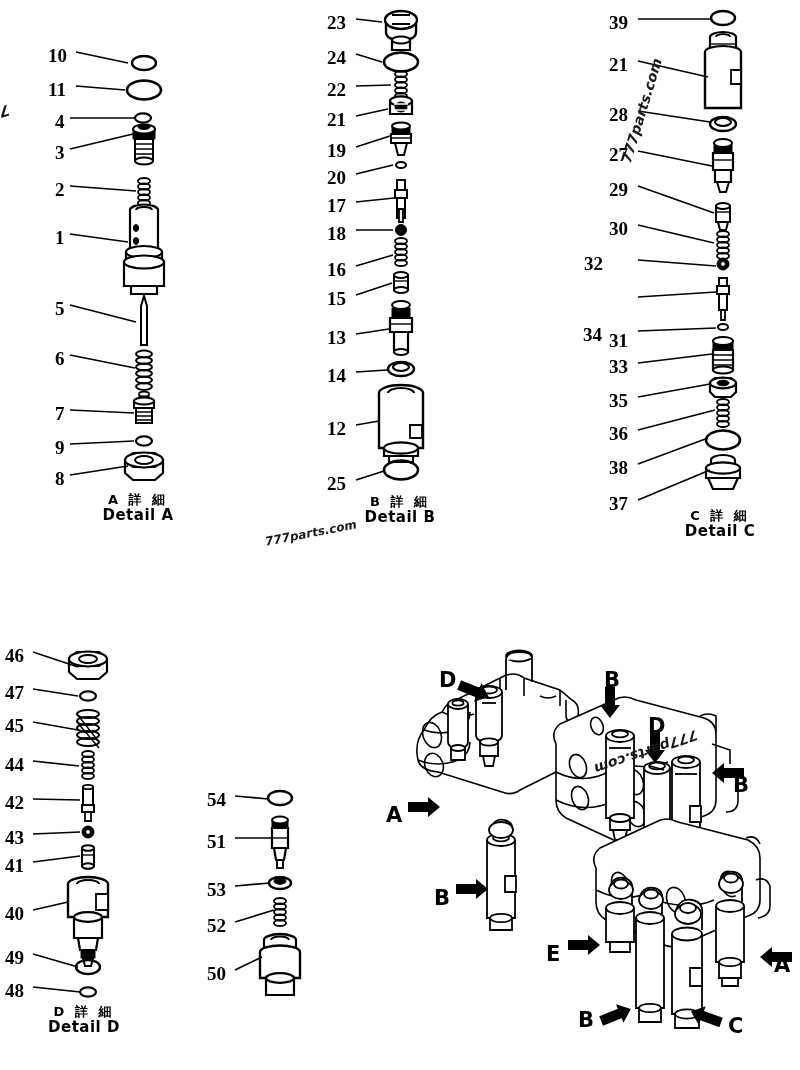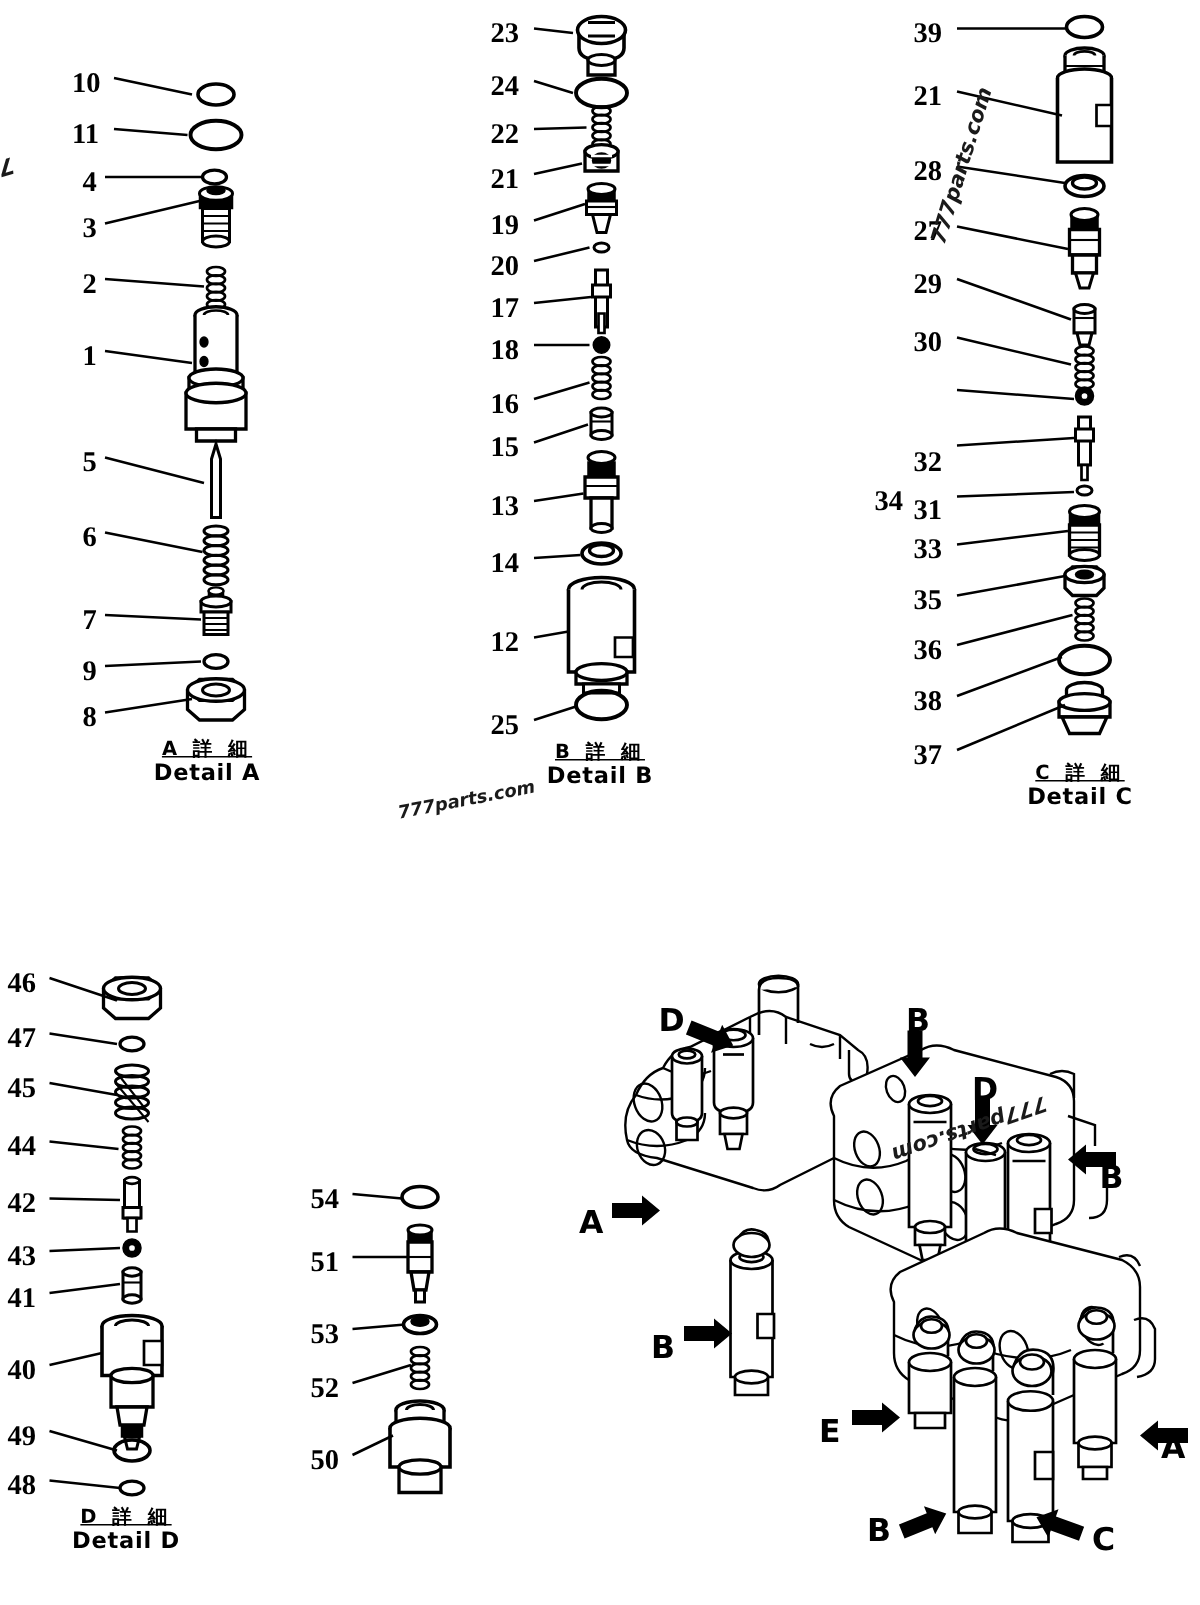--- a/index.html
+++ b/index.html
@@ -5,21 +5,21 @@
 <style>
   html,body{margin:0;padding:0;background:#fff;}
   body{width:800px;height:1070px;position:relative;overflow:hidden;
        font-family:"Liberation Serif",serif;color:#000;}
   .stage{position:absolute;left:0;top:0;width:800px;height:1070px;}
   svg.layer{position:absolute;left:0;top:0;width:800px;height:1070px;overflow:visible;}
   .lbl{position:absolute;font-family:"Liberation Serif",serif;font-weight:700;
        font-size:19px;line-height:19px;letter-spacing:0px;white-space:nowrap;}
   .cap{position:absolute;text-align:center;white-space:nowrap;}
   .cap .jp{font-family:"DejaVu Sans",sans-serif;font-weight:700;font-size:13px;
-           letter-spacing:3px;display:block;line-height:15px;text-decoration:underline;}
+           letter-spacing:3px;display:block;line-height:15px;}
   .cap .en{font-family:"DejaVu Sans",sans-serif;font-weight:700;font-size:15px;
            letter-spacing:0.5px;display:block;line-height:17px;}
   .wm{position:absolute;font-family:"DejaVu Sans",sans-serif;font-style:italic;
       font-weight:700;white-space:nowrap;color:#1a1a1a;}
   .arrowlbl{position:absolute;font-family:"DejaVu Sans",sans-serif;font-weight:700;
             font-size:21px;line-height:21px;white-space:nowrap;}
 </style>
 </head>
 <body>
 
@@ -614,21 +614,21 @@
       <div class="lbl" style="left: 327px; top: 328px;">13</div>
       <div class="lbl" style="left: 327px; top: 366px;">14</div>
       <div class="lbl" style="left: 327px; top: 419px;">12</div>
       <div class="lbl" style="left: 327px; top: 474px;">25</div>
       <div class="lbl" style="left: 609px; top: 13px;">39</div>
       <div class="lbl" style="left: 609px; top: 55px;">21</div>
       <div class="lbl" style="left: 609px; top: 105px;">28</div>
       <div class="lbl" style="left: 609px; top: 145px;">27</div>
       <div class="lbl" style="left: 609px; top: 180px;">29</div>
       <div class="lbl" style="left: 609px; top: 219px;">30</div>
-      <div class="lbl" style="left: 609px; top: 254px; margin-top: 45px;">32</div>
+      <div class="lbl" style="left: 584px; top: 254px;">32</div>
       <div class="lbl" style="left: 609px; top: 291px; margin-top: 40px;">31</div>
       <div class="lbl" style="left: 583px; top: 325px;">34</div>
       <div class="lbl" style="left: 609px; top: 357px;">33</div>
       <div class="lbl" style="left: 609px; top: 391px;">35</div>
       <div class="lbl" style="left: 609px; top: 424px;">36</div>
       <div class="lbl" style="left: 609px; top: 458px;">38</div>
       <div class="lbl" style="left: 609px; top: 494px;">37</div>
       <div class="lbl" style="left: 5px; top: 646px;">46</div>
       <div class="lbl" style="left: 5px; top: 683px;">47</div>
       <div class="lbl" style="left: 5px; top: 716px;">45</div>

